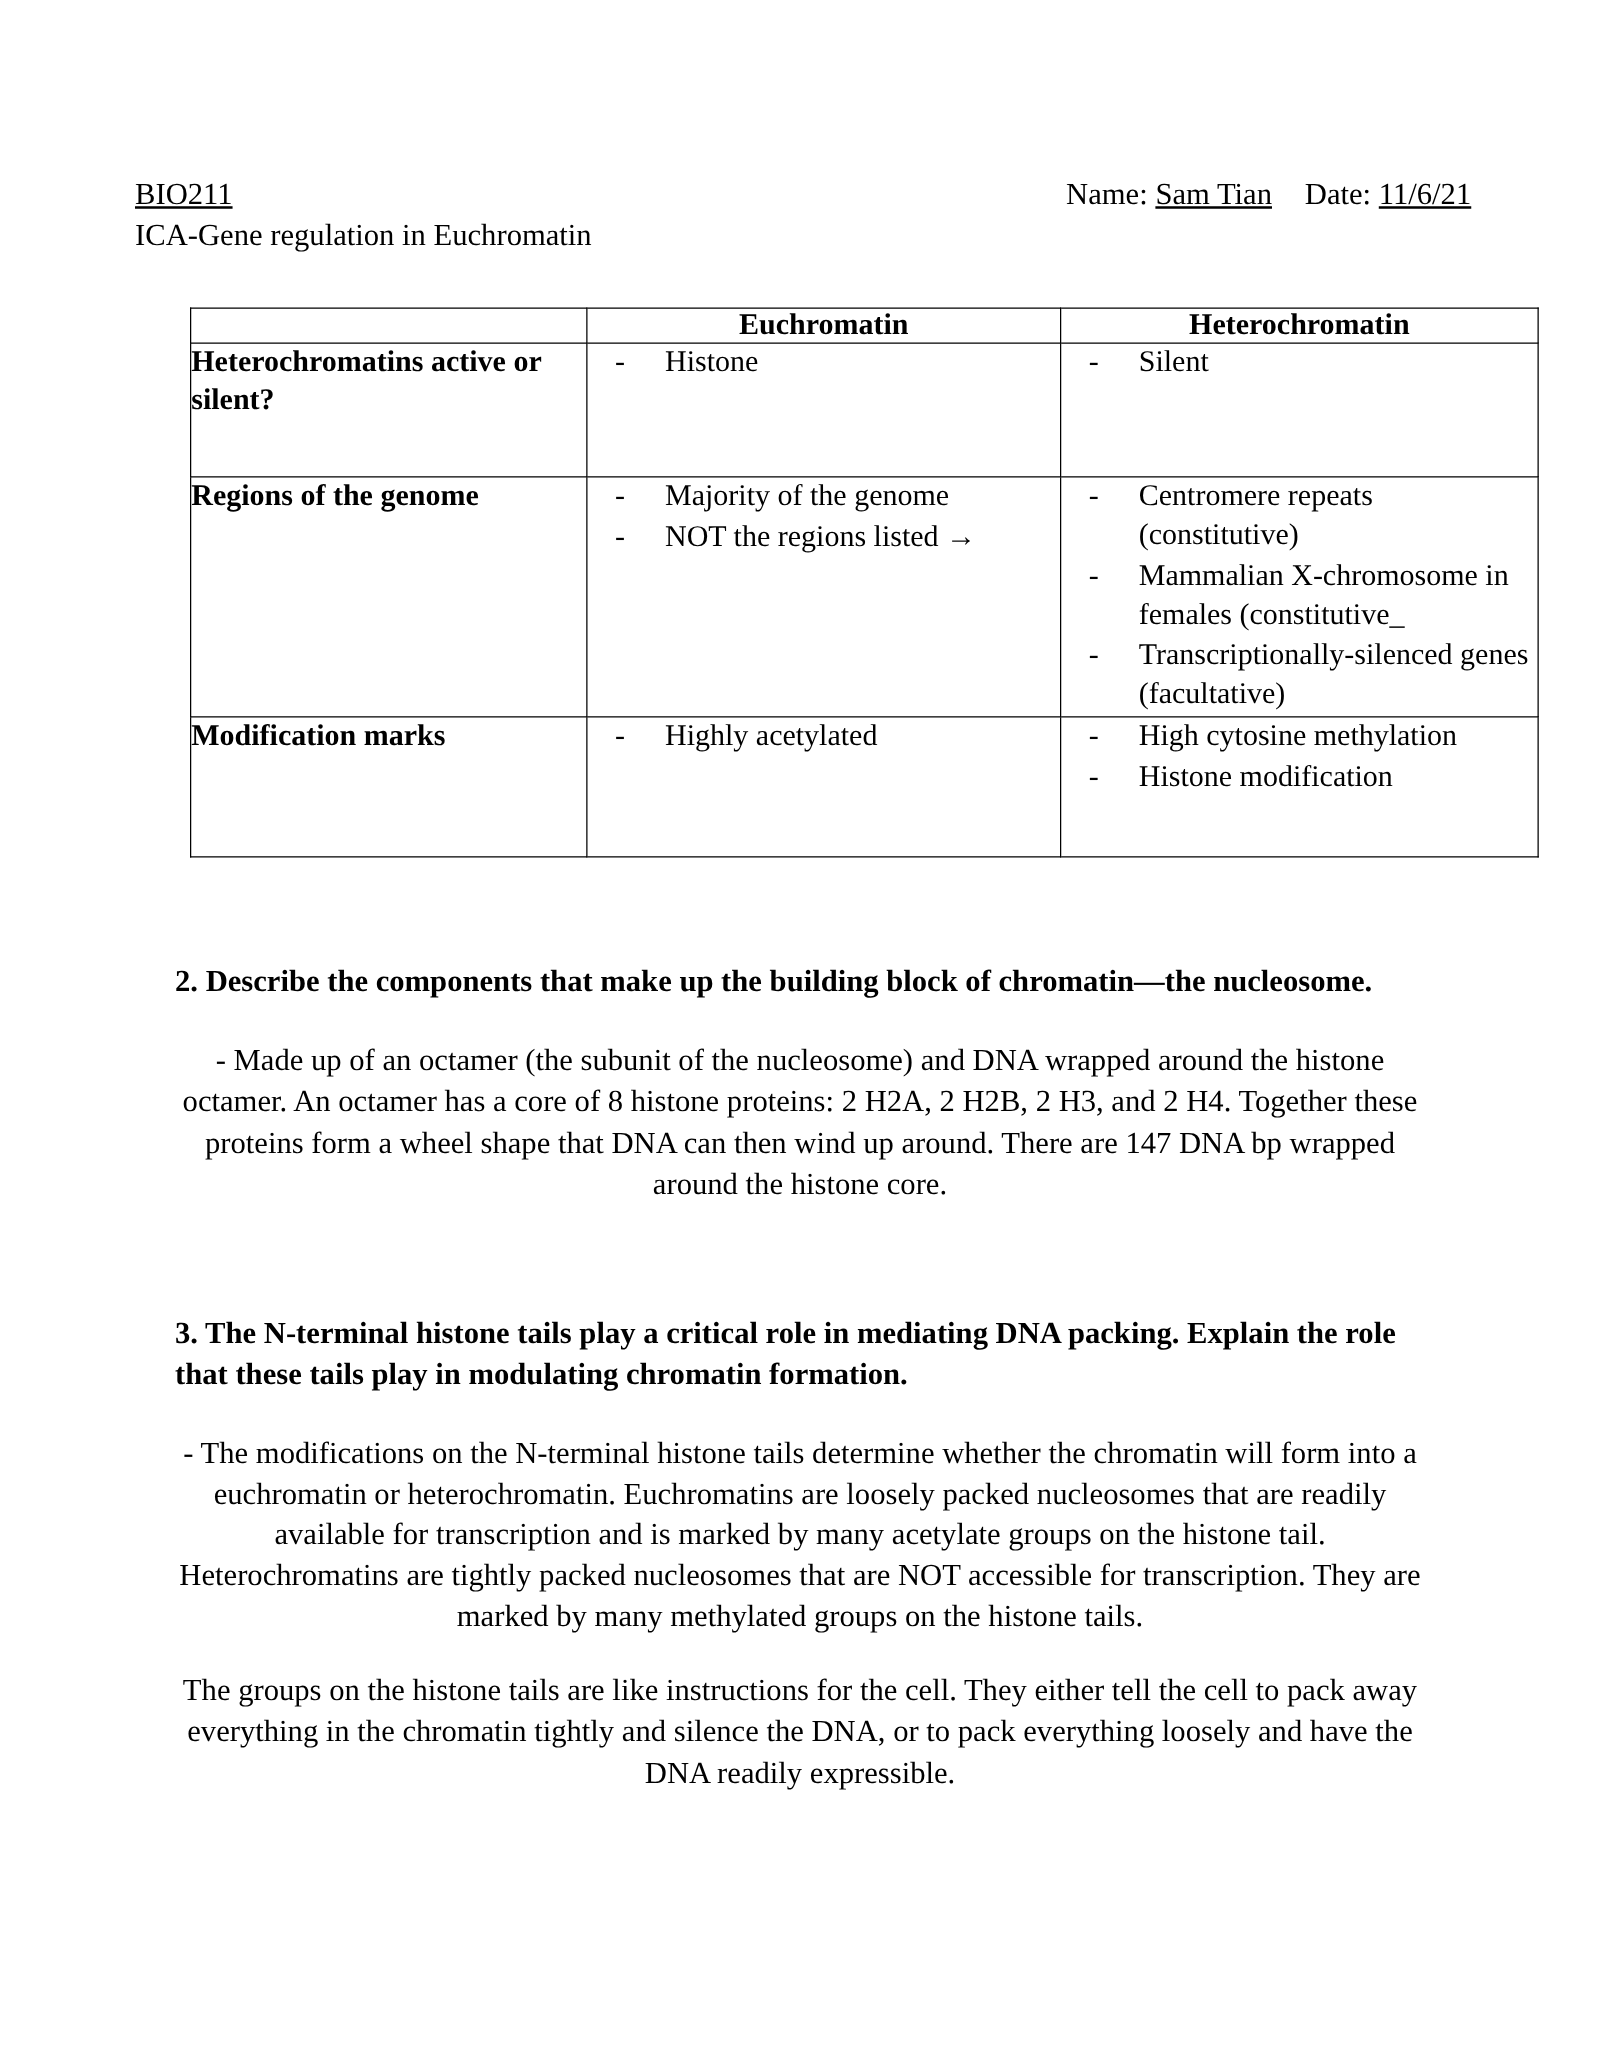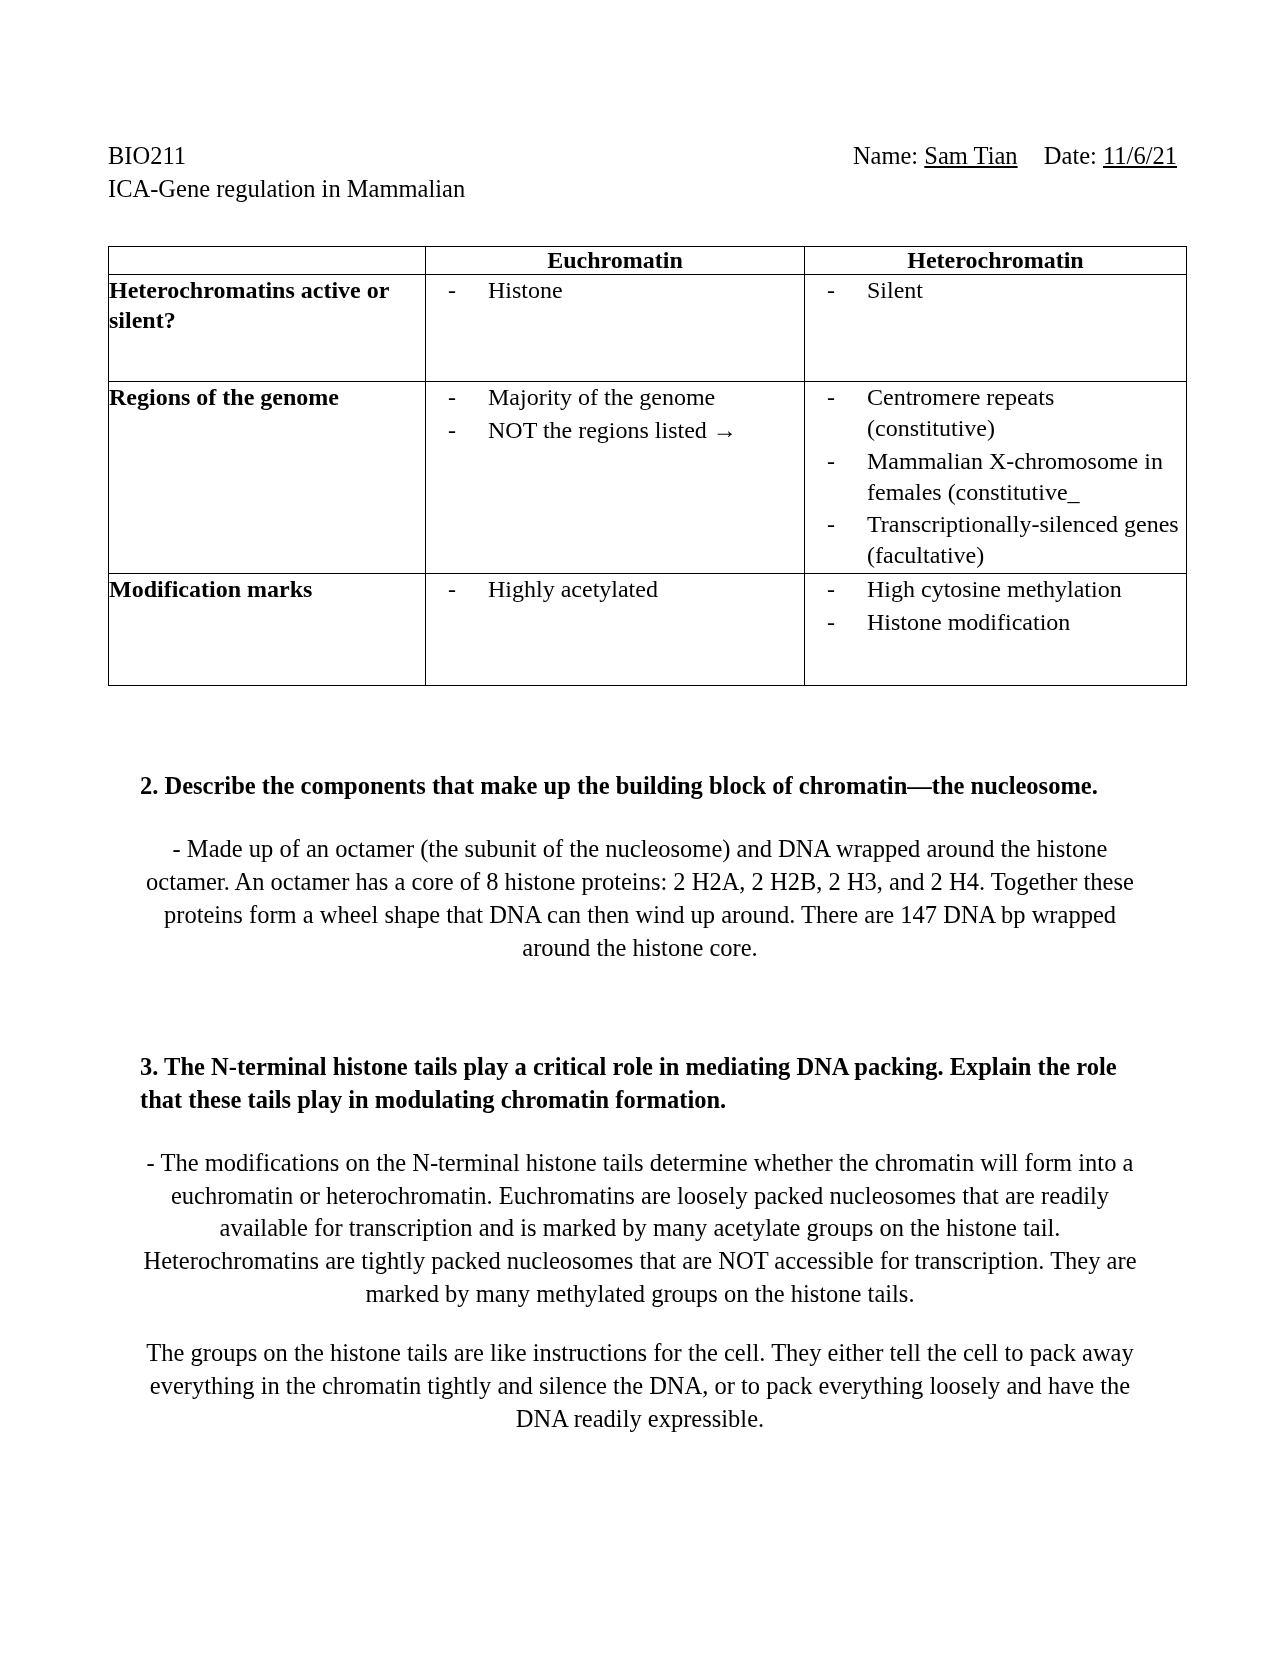--- a/index.html
+++ b/index.html
@@ -24,21 +24,21 @@
   }
 
   
   .header-row {
     display: flex;
     align-items: baseline;
     justify-content: space-between;
     font-size: 24.5px;
     line-height: 1.32;
   }
-  .header-left { white-space: nowrap; }
+  .header-left { white-space: nowrap; text-decoration: underline; }
   .header-right {
     white-space: nowrap;
     padding-right: 8px;
   }
   .underlined {
     text-decoration: underline;
     text-underline-offset: 2px;
   }
   .hdr-gap { display: inline-block; width: 14px; }
   .course-sub {
@@ -53,20 +53,21 @@
     line-height: 1.34;
   }
   .q1 { margin-top: 42px; }
 
   
   table.compare {
     border-collapse: collapse;
     width: 1078px;
     margin-top: 40px;
     table-layout: fixed;
+    margin-left: 44px;
   }
   table.compare td, table.compare th {
     border: 1.6px solid #000000;
     vertical-align: top;
     padding: 0;
   }
   col.c1 { width: 317px; }
   col.c2 { width: 379px; }
   col.c3 { width: 382px; }
 
@@ -137,21 +138,21 @@
   <div class="header-row">
     <div class="header-left">BIO211</div>
     <div class="header-right">
       <span>Name:</span>
       <span class="underlined">Sam Tian</span>
       <span class="hdr-gap"></span>
       <span>Date:</span>
       <span class="underlined">11/6/21</span>
     </div>
   </div>
-  <div class="course-sub">ICA-Gene regulation in Mammalian</div>
+  <div class="course-sub">ICA-Gene regulation in Euchromatin</div>
 
 
   <table class="compare">
     <colgroup>
       <col class="c1">
         <col class="c2">
         <col class="c3">
     </colgroup>
     <thead>
       <tr>

